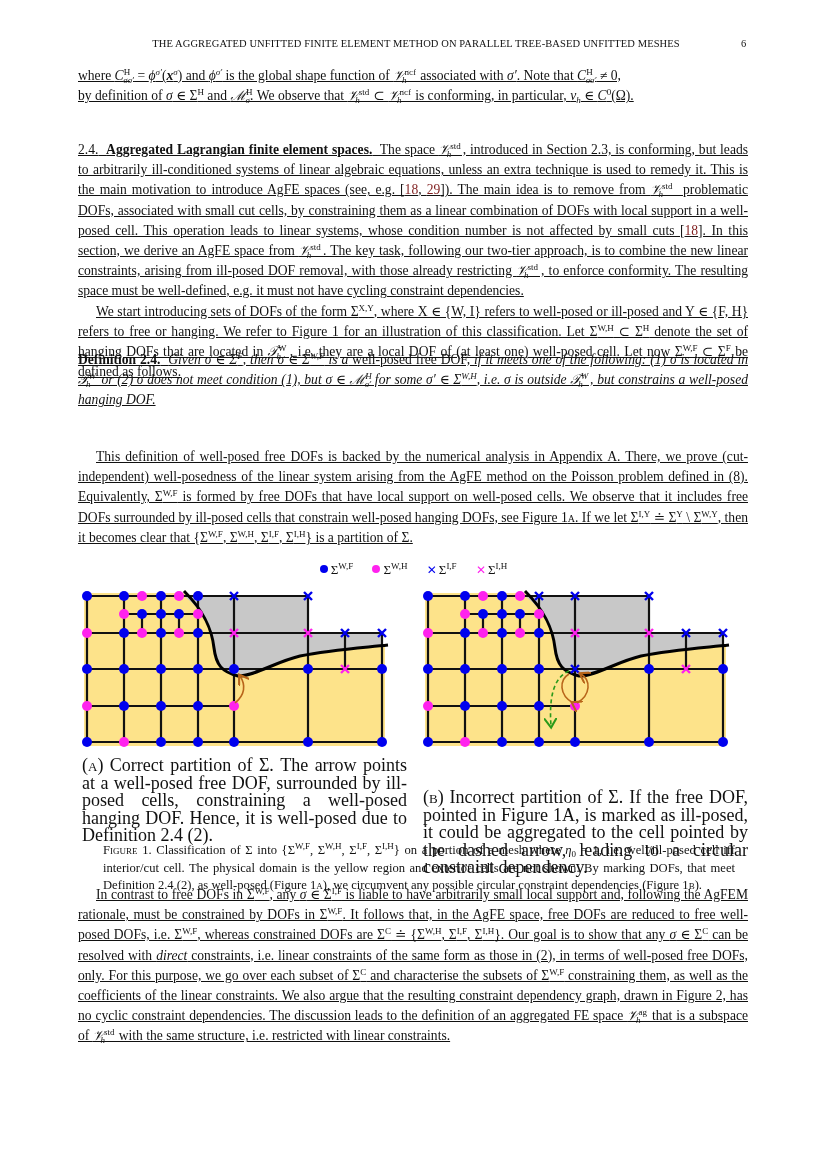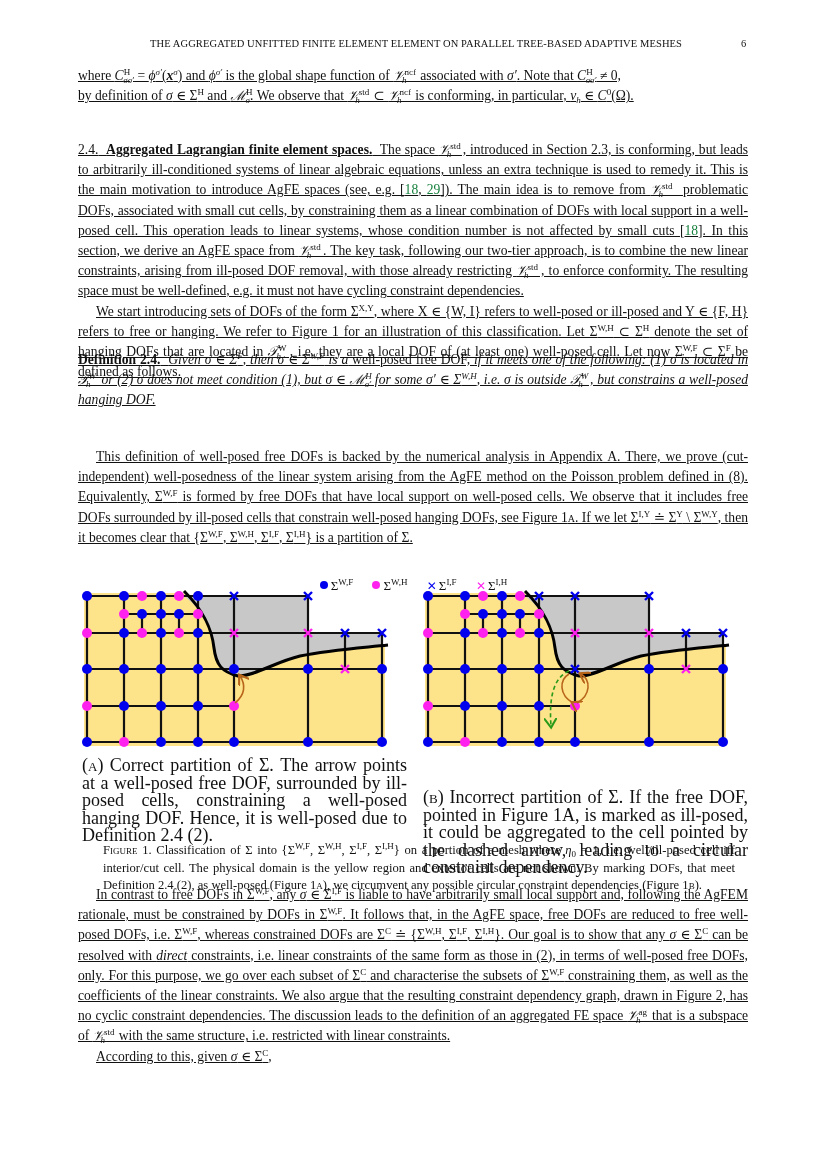--- a/index.html
+++ b/index.html
@@ -7,38 +7,38 @@
          font-family: "Liberation Serif", "DejaVu Serif", serif; color: #111; }
   .running-head { position: absolute; top: 38px; left: 0; width: 827px; font-size: 10.5px; letter-spacing: 0.1px; }
   .running-head .title { position: absolute; left: 136px; width: 560px; text-align: center; }
   .running-head .page { position: absolute; left: 741px; }
   .block { position: absolute; left: 78px; width: 670px; font-size: 13.6px; line-height: 20.2px; text-align: justify; }
   .block p { margin: 0; text-decoration: underline; }
   .indent { text-indent: 18px; }
   .sechead { font-weight: bold; }
   .defhead { font-weight: bold; }
   i, .it { font-style: italic; }
-  .cite { color: #15803d; }
+  .cite { color: #7f1d1d; }
   sup, sub { font-size: 9px; line-height: 0; }
   sup { vertical-align: 5px; }
   sub { vertical-align: -3px; }
   .legend { position: absolute; top: 562px; left: 0; width: 827px; text-align: center; font-size: 13px; }
-  .legend .item { display: inline-block; margin: 16px 8px; text-align: right; }
+  .legend .item { display: inline-block; margin: 0 8px; text-align: right; }
   .legend .dot { display: inline-block; width: 8px; height: 8px; border-radius: 50%; margin-right: 3px; vertical-align: 1px; }
   .legend .cross { font-family: "DejaVu Sans", sans-serif; font-size: 12px; font-weight: bold; margin-right: 2px; }
   .fig { position: absolute; top: 585px; }
   .subcap { position: absolute; top: 757px; width: 325px; font-size: 18px; line-height: 17.5px; text-align: justify; }
   .smallcaps { font-variant: small-caps; }
   .figcap { position: absolute; top: 842px; left: 103px; width: 632px; font-size: 12.6px; line-height: 17.6px; text-align: justify; }
 </style>
 </head>
 <body>
 
 <div class="running-head">
-  <span class="title">THE AGGREGATED UNFITTED FINITE ELEMENT ELEMENT ON PARALLEL TREE-BASED ADAPTIVE MESHES</span>
+  <span class="title">THE AGGREGATED UNFITTED FINITE ELEMENT METHOD ON PARALLEL TREE-BASED UNFITTED MESHES</span>
   <span class="page">6</span>
 </div>
 
 <div class="block" style="top:66px;">
   <p>where <i>C</i><sup>H</sup><sub style="margin-left:-7px"><i>σσ′</i></sub> = <i>ϕ</i><sup><i>σ′</i></sup>(<b><i>x</i></b><sup><i>σ</i></sup>) and <i>ϕ</i><sup><i>σ′</i></sup> is the global shape function of <i>𝒱</i><sup>ncf</sup><sub style="margin-left:-14px"><i>h</i></sub>&nbsp;&nbsp;&nbsp; associated with <i>σ′</i>. Note that <i>C</i><sup>H</sup><sub style="margin-left:-7px"><i>σσ′</i></sub> ≠ 0,</p>
   <p>by definition of <i>σ</i> ∈ Σ<sup>H</sup> and <i>ℳ</i><sup>H</sup><sub style="margin-left:-7px"><i>σ</i></sub>. We observe that <i>𝒱</i><sup>std</sup><sub style="margin-left:-14px"><i>h</i></sub>&nbsp;&nbsp;&nbsp; ⊂ <i>𝒱</i><sup>ncf</sup><sub style="margin-left:-14px"><i>h</i></sub>&nbsp;&nbsp;&nbsp; is conforming, in particular, <i>v<sub>h</sub></i> ∈ <i>C</i><sup>0</sup>(Ω).</p>
 </div>
 
 <div class="block" style="top:140px;">
   <p><span>2.4.</span>&nbsp;&nbsp;<span class="sechead">Aggregated Lagrangian finite element spaces.</span>&nbsp; The space <i>𝒱</i><sup>std</sup><sub style="margin-left:-14px"><i>h</i></sub>&nbsp;&nbsp;&nbsp;, introduced in Section 2.3, is conforming, but leads to arbitrarily ill-conditioned systems of linear algebraic equations, unless an extra technique is used to remedy it. This is the main motivation to introduce AgFE spaces (see, e.g. [<span class="cite">18</span>, <span class="cite">29</span>]). The main idea is to remove from <i>𝒱</i><sup>std</sup><sub style="margin-left:-14px"><i>h</i></sub>&nbsp;&nbsp;&nbsp; problematic DOFs, associated with small cut cells, by constraining them as a linear combination of DOFs with local support in a well-posed cell. This operation leads to linear systems, whose condition number is not affected by small cuts [<span class="cite">18</span>]. In this section, we derive an AgFE space from <i>𝒱</i><sup>std</sup><sub style="margin-left:-14px"><i>h</i></sub>&nbsp;&nbsp;&nbsp;. The key task, following our two-tier approach, is to combine the new linear constraints, arising from ill-posed DOF removal, with those already restricting <i>𝒱</i><sup>std</sup><sub style="margin-left:-14px"><i>h</i></sub>&nbsp;&nbsp;&nbsp;, to enforce conformity. The resulting space must be well-defined, e.g. it must not have cycling constraint dependencies.</p>
@@ -222,14 +222,13 @@
   (<span class="smallcaps">b</span>) <span>Incorrect partition of Σ. If the free DOF, pointed in Figure 1A, is marked as ill-posed, it could be aggregated to the cell pointed by the dashed arrow, leading to a circular constraint dependency.</span>
 </div>
 
 <div class="figcap">
   <span class="smallcaps">Figure 1.</span>
   Classification of Σ into {Σ<sup>W,F</sup>, Σ<sup>W,H</sup>, Σ<sup>I,F</sup>, Σ<sup>I,H</sup>} on a portion of a mesh where <i>η</i><sub>0</sub> = 1, i.e. well/ill-posed cell iff interior/cut cell. The physical domain is the yellow region and exterior cells are not shown. By marking DOFs, that meet Definition 2.4 (2), as well-posed (Figure 1<span class="smallcaps">a</span>), we circumvent any possible circular constraint dependencies (Figure 1<span class="smallcaps">b</span>).
 </div>
 
 <div class="block" style="top:885px;">
   <p class="indent">In contrast to free DOFs in Σ<sup>W,F</sup>, any <i>σ</i> ∈ Σ<sup>I,F</sup> is liable to have arbitrarily small local support and, following the AgFEM rationale, must be constrained by DOFs in Σ<sup>W,F</sup>. It follows that, in the AgFE space, free DOFs are reduced to free well-posed DOFs, i.e. Σ<sup>W,F</sup>, whereas constrained DOFs are Σ<sup>C</sup> ≐ {Σ<sup>W,H</sup>, Σ<sup>I,F</sup>, Σ<sup>I,H</sup>}. Our goal is to show that any <i>σ</i> ∈ Σ<sup>C</sup> can be resolved with <i>direct</i> constraints, i.e. linear constraints of the same form as those in (2), in terms of well-posed free DOFs, only. For this purpose, we go over each subset of Σ<sup>C</sup> and characterise the subsets of Σ<sup>W,F</sup> constraining them, as well as the coefficients of the linear constraints. We also argue that the resulting constraint dependency graph, drawn in Figure 2, has no cyclic constraint dependencies. The discussion leads to the definition of an aggregated FE space <i>𝒱</i><sup>ag</sup><sub style="margin-left:-11px"><i>h</i></sub>&nbsp;&nbsp; that is a subspace of <i>𝒱</i><sup>std</sup><sub style="margin-left:-14px"><i>h</i></sub>&nbsp;&nbsp;&nbsp; with the same structure, i.e. restricted with linear constraints.</p>
-  <p class="indent">According to this, given <i>σ</i> ∈ Σ<sup>C</sup>,</p>
 </div>
 
 </body></html>

